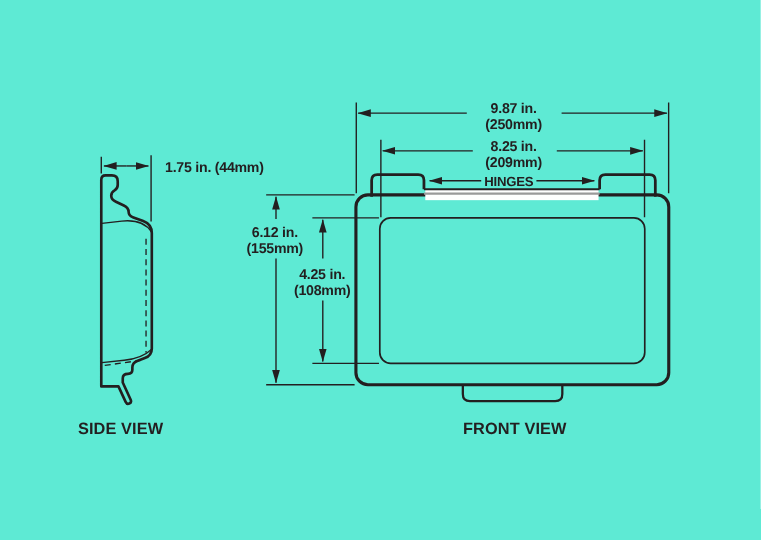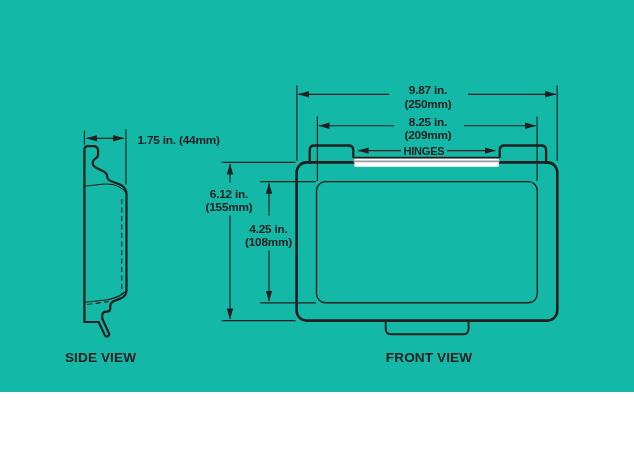--- a/index.html
+++ b/index.html
@@ -3,22 +3,22 @@
 <meta charset="utf-8">
 <style>
   html, body {
     margin: 0;
     padding: 0;
     background: #ffffff;
   }
   .canvas {
     position: relative;
     width: 634px;
-    height: 392px;
-    background: #14b8a6;
+    height: 450px;
+    background: #5eead4;
     overflow: hidden;
     font-family: "Liberation Sans", sans-serif;
   }
   svg { display: block; }
   
   .thick  { stroke: #231f20; stroke-width: 2.6; fill: none; stroke-linecap: round; }
   .medium { stroke: #231f20; stroke-width: 2.2; fill: none; stroke-linejoin: round; stroke-linecap: round; }
   .tab    { stroke: #231f20; stroke-width: 2.3; fill: none; stroke-linejoin: round; }
   .inner  { stroke: #231f20; stroke-width: 1.4; fill: none; }
   .latch  { stroke: #231f20; stroke-width: 1.9; fill: none; }

